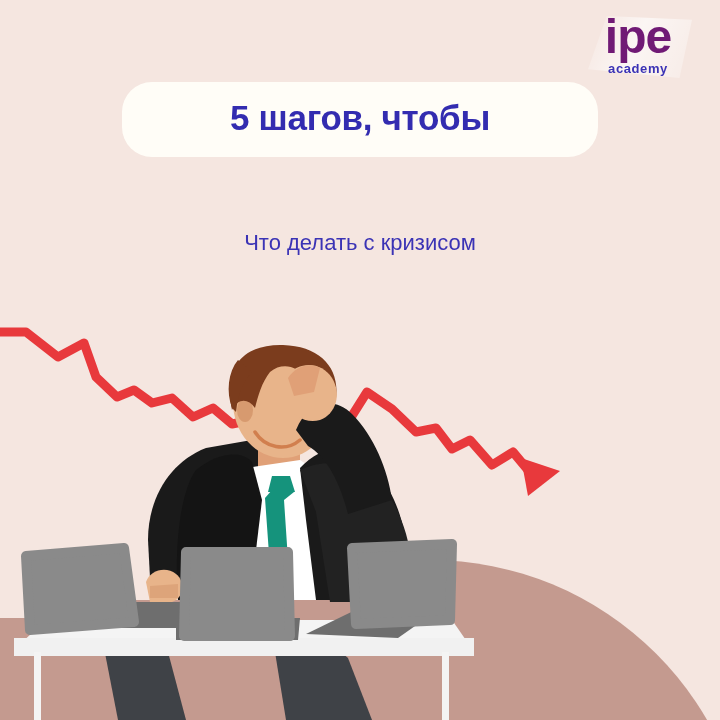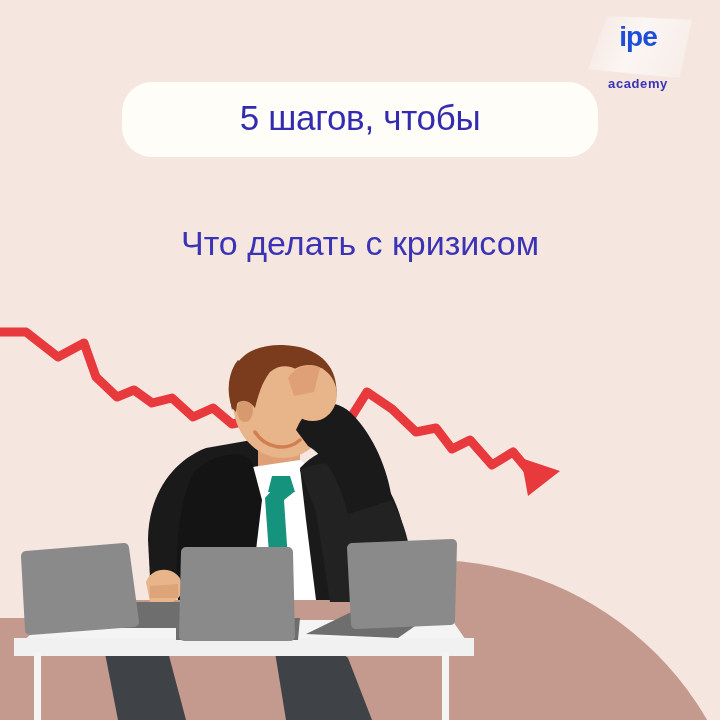--- a/index.html
+++ b/index.html
@@ -32,62 +32,62 @@
   .logo-sheen{
     position:absolute;
     left:10px;top:2px;
     width:104px;height:62px;
     background:linear-gradient(115deg, rgba(255,255,255,0.0) 0%, rgba(255,255,255,0.75) 45%, rgba(255,255,255,0.25) 100%);
     clip-path:polygon(18% 0%, 100% 6%, 88% 100%, 0% 86%);
     opacity:.85;
   }
   .logo-main{
     position:relative;
-    font-size:28px;
+    font-size:48px;
     line-height:46px;
     font-weight:bold;
     letter-spacing:-1px;
-    color:#1d4ed8;
+    color:#701a75;
   }
   .logo-sub{
     position:relative;
     font-size:13px;
     line-height:15px;
     font-weight:bold;
     letter-spacing:.6px;
     color:#3b33b5;
-    margin-top:16px;
+    margin-top:1px;
   }
   
   .title-card{
     position:absolute;
     left:122px;top:82px;
     width:476px;
     padding:14px 18px 18px 18px;
     box-sizing:border-box;
     background:#fffdf7;
     border-radius:30px;
     text-align:center;
   }
   .title-line{
     color:#332cb0;
     font-size:35px;
     line-height:43px;
-    font-weight:normal;
+    font-weight:bold;
     letter-spacing:-0.3px;
     white-space:nowrap;
   }
   
   .subtitle{
     position:absolute;
     left:60px;top:224px;
     width:600px;
     text-align:center;
     color:#3b33b5;
-    font-size:34px;
+    font-size:22px;
     line-height:38px;
     font-weight:normal;
   }
   .subtitle div{white-space:nowrap;}
 </style>
 </head>
 <body>
 
 <div id="poster">
 

